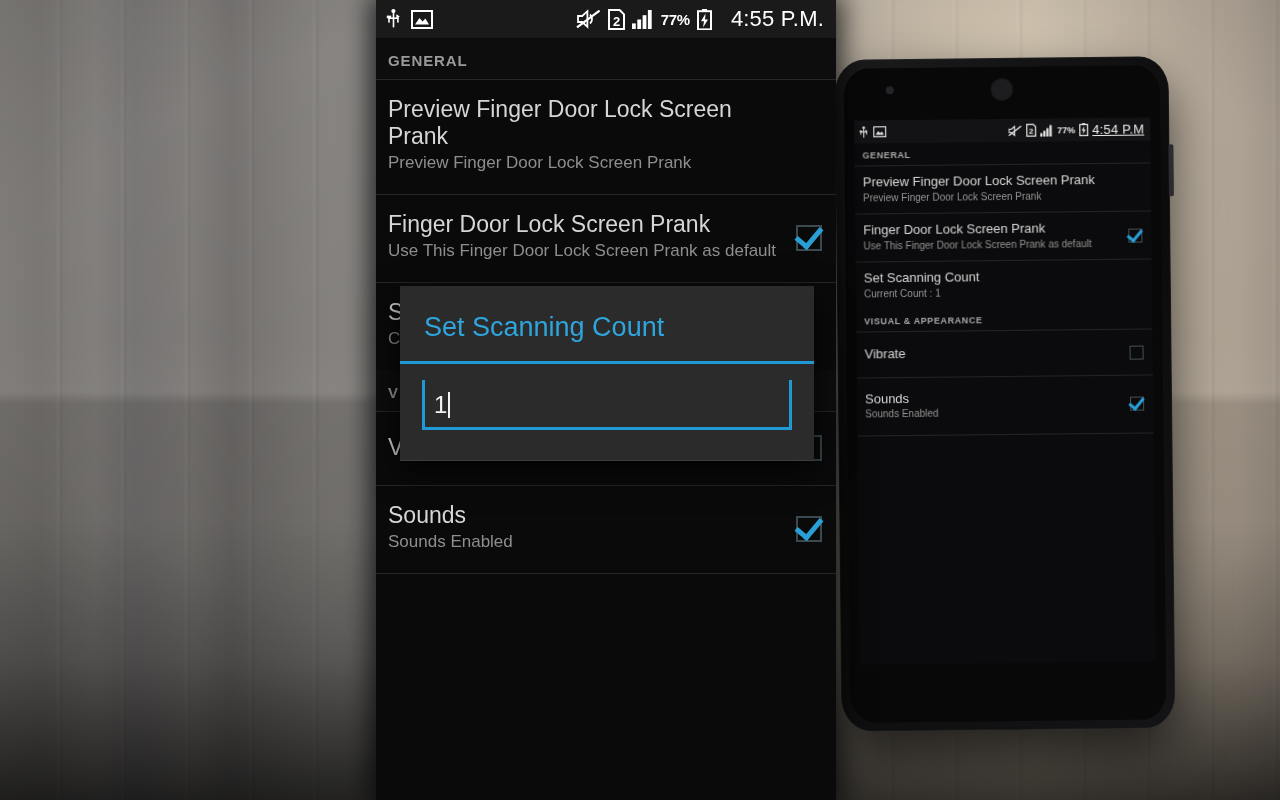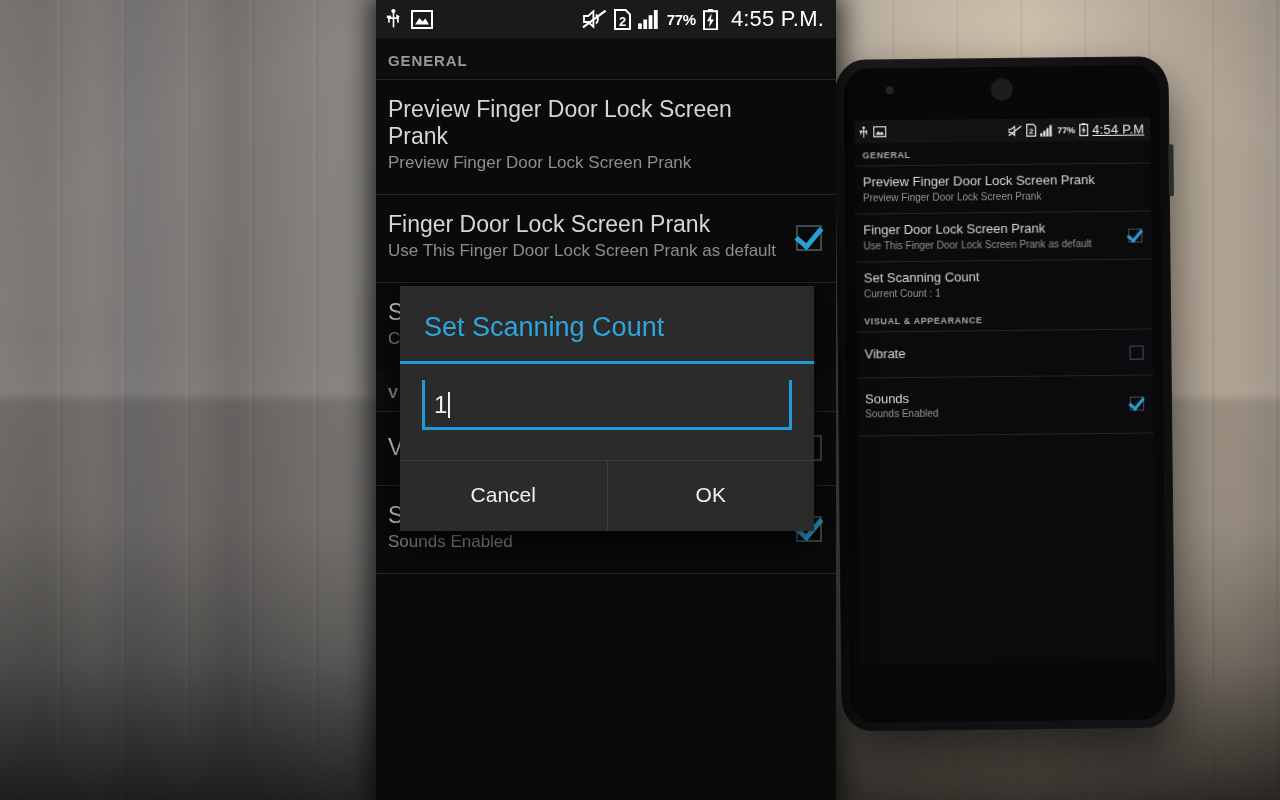--- a/index.html
+++ b/index.html
@@ -97,21 +97,21 @@
   .sb-icon { display: block; }
   .sb-pct {
     font-size: 15px;
     font-weight: bold;
     letter-spacing: -0.3px;
   }
   .sb-time {
     font-size: 22px;
     font-weight: 500;
     letter-spacing: 0.2px;
-    margin-left: 6px;
+    margin-left: 12px;
   }
 
   .section-head {
     padding: 14px 12px 10px 12px;
     font-size: 15px;
     font-weight: bold;
     letter-spacing: 0.9px;
     color: #9a9a9a;
     background: #0d0d0e;
   }
@@ -530,20 +530,15 @@
 
   <div class="dialog">
     <div class="dlg-title">Set Scanning Count</div>
     <div class="dlg-rule"></div>
     <div class="dlg-body">
       <div class="dlg-input-wrap">
         <span class="dlg-input"><span>1</span><span class="caret"></span></span>
       </div>
     </div>
     <div class="dlg-btn-rule"></div>
-    <div class="dlg-buttons">
-      <div class="dlg-btn">Cancel</div>
-      <div class="dlg-vdiv"></div>
-      <div class="dlg-btn">OK</div>
-    </div>
   </div>
 
 </div>
 
 </body></html>

